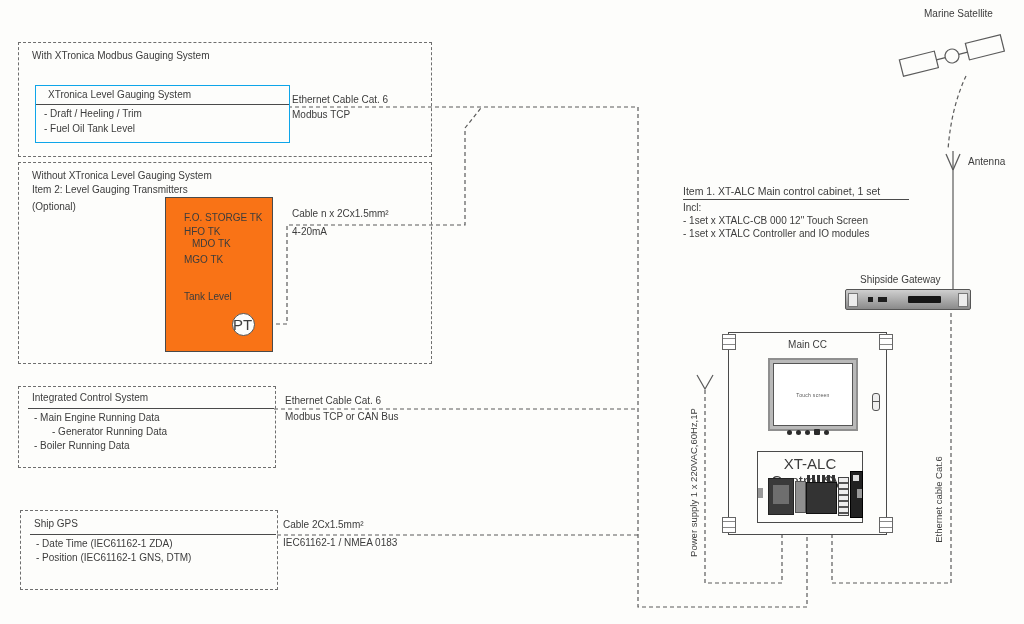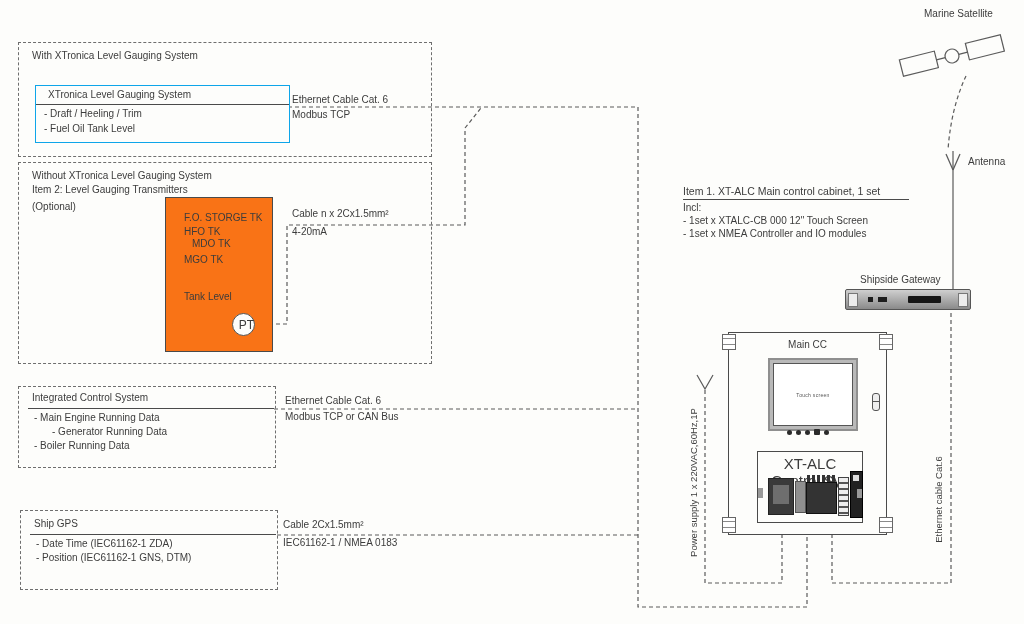--- a/index.html
+++ b/index.html
@@ -17,21 +17,21 @@
 
   
   .innerhdr{position:absolute;left:35px;top:85px;width:253px;height:56px;border:1px solid #0ea5e9;background:#fdfdfb;}
   .innerhdr .hdr{padding:3px 0 0 12px;font-size:10px;height:15px;border-bottom:1.5px solid #4a4a4a;}
   .innerhdr .row{padding-left:8px;font-size:10px;line-height:13px;margin-top:2px;}
 
   
   .tankbox{position:absolute;left:165px;top:197px;width:106px;height:153px;border:1px solid #4a4a4a;background:#f97316;}
   .tankbox .row{position:absolute;left:18px;font-size:10px;}
   .pt-circle{position:absolute;left:66px;top:115px;width:21px;height:21px;border:1.2px solid #555;border-radius:50%;
-    display:flex;align-items:center;justify-content:flex-end;font-size:12px;background:#fdfdfb;}
+    display:flex;align-items:center;justify-content:flex-start;font-size:15px;background:#fdfdfb;}
 
   
   .cabinet{position:absolute;left:728px;top:332px;width:157px;height:201px;border:1.5px solid #4a4a4a;background:#fdfdfb;z-index:2;}
   .cab-tab{position:absolute;width:12px;height:14px;border:1px solid #666;background:
     linear-gradient(#fff 0 3px,#8a8a8a 3px 4px,#fff 4px 9px,#8a8a8a 9px 10px,#fff 10px);z-index:1;}
   .screen{position:absolute;left:39px;top:25px;width:80px;height:63px;border:2px solid #8f8f8f;background:#b9b9b9;padding:3px;}
   .screen .inner{width:100%;height:100%;border:1px solid #555;background:#fff;display:flex;align-items:center;justify-content:center;box-sizing:border-box;}
   .screen .inner span{font-size:5px;color:#555;letter-spacing:0.3px;}
   .btnrow{position:absolute;left:58px;top:96px;display:flex;gap:4px;align-items:center;}
   .btnrow i{display:block;width:5px;height:5px;background:#2b2b2b;border-radius:50%;}
@@ -102,21 +102,21 @@
         <rect x="16" y="-9" width="36" height="17" fill="#fdfdfb"></rect>
         <circle cx="0" cy="0" r="7" fill="#fdfdfb"></circle>
         <path d="M-16,0 H-7 M7,0 H16"></path>
       </g>
     </g>
   </svg>
 
   <div class="box-layer">
 
     <div class="dashedbox" style="left:18px;top:42px;width:412px;height:113px;"></div>
-    <div class="t" style="left:32px;top:50px;">With XTronica Level Gauging System</div>
+    <div class="t" style="left:32px;top:50px;">With XTronica Modbus Gauging System</div>
     <div class="innerhdr">
       <div class="hdr">XTronica Level Gauging System</div>
       <div class="row">- Draft /  Heeling / Trim</div>
       <div class="row">- Fuel Oil Tank Level</div>
     </div>
     <div class="t" style="left:292px;top:94px;">Ethernet Cable Cat. 6</div>
     <div class="t" style="left:292px;top:109px;">Modbus TCP</div>
 
     <div class="dashedbox" style="left:18px;top:162px;width:412px;height:200px;"></div>
     <div class="t" style="left:32px;top:170px;">Without XTronica Level Gauging System</div>
@@ -150,21 +150,21 @@
     <div class="underline-line" style="left:30px;top:534px;width:246px;"></div>
     <div class="t" style="left:36px;top:538px;">- Date Time  (IEC61162-1 ZDA)</div>
     <div class="t" style="left:36px;top:552px;">- Position (IEC61162-1 GNS, DTM)</div>
     <div class="t" style="left:283px;top:519px;">Cable 2Cx1.5mm²</div>
     <div class="t" style="left:283px;top:537px;">IEC61162-1 / NMEA 0183</div>
 
     <div class="t" style="left:683px;top:185px;font-size:10.5px;">Item 1. XT-ALC Main control cabinet, 1 set</div>
     <div class="underline-line" style="left:683px;top:199px;width:226px;"></div>
     <div class="t" style="left:683px;top:202px;">Incl:</div>
     <div class="t" style="left:683px;top:215px;">- 1set x XTALC-CB 000 12" Touch Screen</div>
-    <div class="t" style="left:683px;top:228px;">- 1set x NMEA Controller and IO modules</div>
+    <div class="t" style="left:683px;top:228px;">- 1set x XTALC Controller and IO modules</div>
 
     <div class="t" style="left:924px;top:8px;">Marine Satellite</div>
     <div class="t" style="left:968px;top:156px;">Antenna</div>
     <div class="t" style="left:860px;top:274px;">Shipside Gateway</div>
 
     <div class="gateway">
       <span class="cap capL"></span>
       <span class="cap capR"></span>
       <span class="led1"></span>
       <span class="led2"></span>

